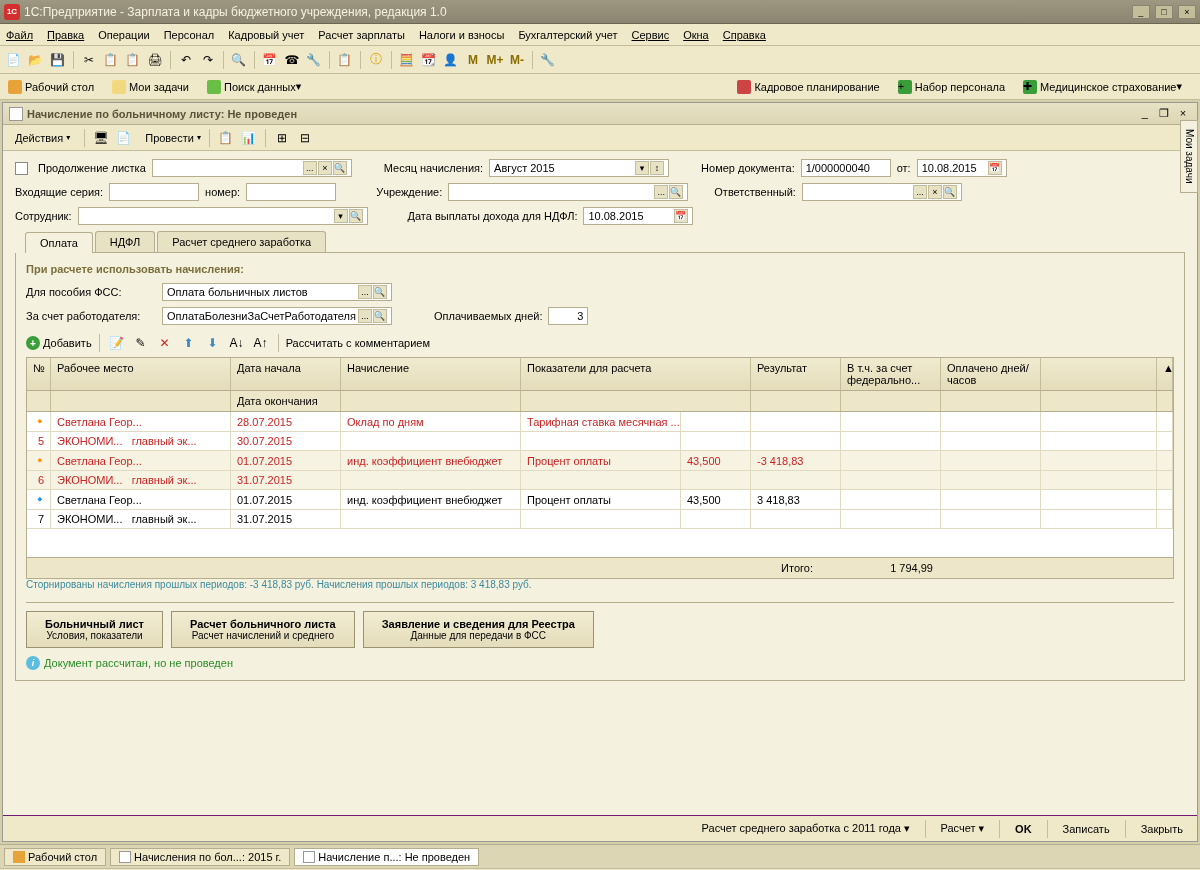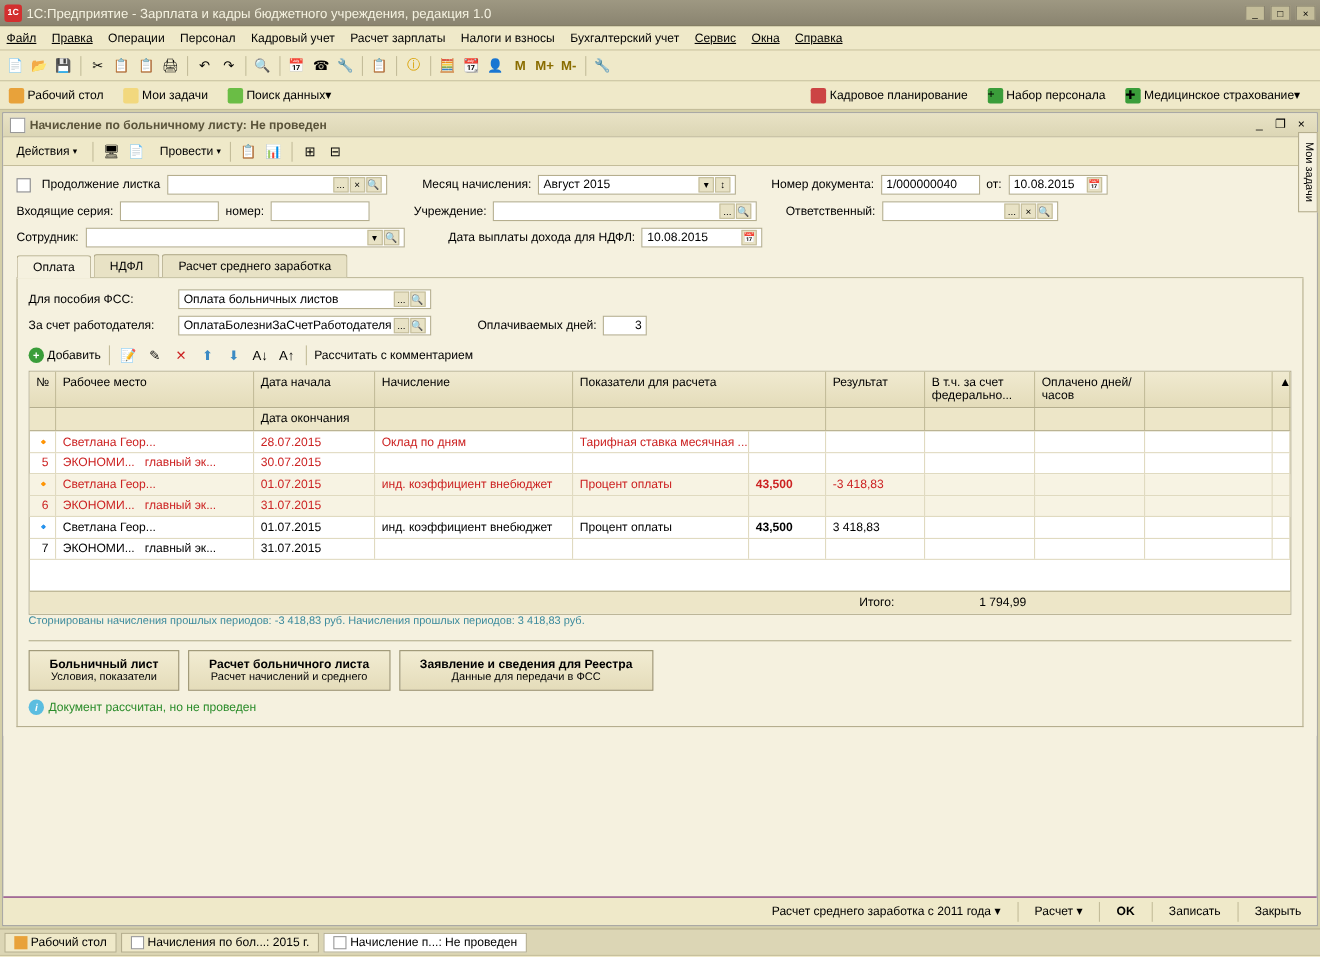--- a/index.html
+++ b/index.html
@@ -34,21 +34,21 @@
 
 .form-area { padding: 8px 12px; background: #f5f1df; }
 .form-row { display: flex; align-items: center; margin-bottom: 6px; gap: 6px; }
 .form-row label { white-space: nowrap; }
 .checkbox { width: 13px; height: 13px; border: 1px solid #888; background: #fff; display: inline-block; margin-right: 4px; }
 .input { border: 1px solid #b5ae8e; background: #fff; height: 18px; padding: 1px 4px; display: inline-flex; align-items: center; }
 .input.sel { justify-content: space-between; }
 .input .btns { display: flex; gap: 1px; }
 .input .ibtn { width: 14px; height: 14px; display: inline-flex; align-items: center; justify-content: center; background: #e8e2c5; border: 1px solid #c4bd9a; font-size: 9px; cursor: pointer; }
 
-.tabs { display: flex; border-bottom: 1px solid #b5ae8e; margin-top: 6px; }
+.tabs { display: flex; border-bottom: 1px solid #b5ae8e; margin-top: 6px; margin-left: 10px; }
 .tab { padding: 4px 14px; background: #e8e2c5; border: 1px solid #b5ae8e; border-bottom: none; margin-right: 2px; cursor: pointer; border-radius: 3px 3px 0 0; }
 .tab.active { background: #f5f1df; font-weight: normal; position: relative; top: 1px; }
 
 .tab-content { border: 1px solid #b5ae8e; border-top: none; padding: 10px; background: #f5f1df; }
 .section-title { color: #7a6f3c; font-weight: bold; margin-bottom: 8px; }
 
 .grid-toolbar { display: flex; align-items: center; gap: 4px; margin: 8px 0 4px; }
 .addbtn { display: inline-flex; align-items: center; cursor: pointer; }
 .addbtn .plus { width: 14px; height: 14px; border-radius: 50%; background: #3a9d3a; color: #fff; display: inline-flex; align-items: center; justify-content: center; font-weight: bold; margin-right: 3px; font-size: 10px; }
 
@@ -79,21 +79,21 @@
 .doc-footer .fbtn.ok { font-weight: bold; }
 
 .side-tab { position: absolute; right: 2px; top: 120px; width: 18px; background: #f5f1df; border: 1px solid #b5ae8e; writing-mode: vertical-rl; padding: 8px 2px; font-size: 10px; cursor: pointer; }
 
 .taskbar { background: #dcd6b5; height: 24px; display: flex; align-items: center; padding: 0 4px; border-top: 1px solid #b5ae8e; gap: 4px; }
 .task { background: #efe9c9; border: 1px solid #b5ae8e; padding: 2px 8px; cursor: pointer; font-size: 11px; display: flex; align-items: center; gap: 3px; }
 .task.active { background: #fff; }
 
 .statusbar { background: #efe9c9; height: 20px; display: flex; align-items: center; padding: 0 6px; border-top: 1px solid #c4bd9a; font-size: 11px; }
 
-.c-n { width: 24px; } .c-rab { width: 180px; } .c-dat { width: 110px; } .c-nach { width: 180px; } .c-pok { width: 160px; } .c-pokv { width: 70px; text-align: center; font-weight: bold; } .c-res { width: 90px; } .c-fed { width: 100px; } .c-opl { width: 100px; } .c-sp { flex: 1; }
+.c-n { width: 24px; } .c-rab { width: 180px; } .c-dat { width: 110px; } .c-nach { width: 180px; } .c-pok { width: 160px; } .c-pokv { width: 70px; text-align: center; } .c-res { width: 90px; } .c-fed { width: 100px; } .c-opl { width: 100px; } .c-sp { flex: 1; }
 .ticon { width: 14px; display: inline-block; }
 </style>
 </head>
 <body>
 
 <div class="titlebar">
   <span class="icon">1C</span>
   <span class="title">1С:Предприятие - Зарплата и кадры бюджетного учреждения, редакция 1.0</span>
   <span class="winbtns">
     <span>_</span>
@@ -274,20 +274,21 @@
         </span>
     </div>
 
     <div class="tabs">
       <div class="tab active">Оплата</div>
       <div class="tab">НДФЛ</div>
       <div class="tab">Расчет среднего заработка</div>
     </div>
 
     <div class="tab-content">
+      <div class="section-title">При расчете использовать начисления:</div>
 
       <div class="form-row">
         <label style="width:130px;">Для пособия ФСС:</label>
         <span class="input sel" style="width:230px;">
             <span>Оплата больничных листов</span>
             <span class="btns">
               <span class="ibtn">...</span>
               <span class="ibtn">🔍</span>
             </span>
           </span>

